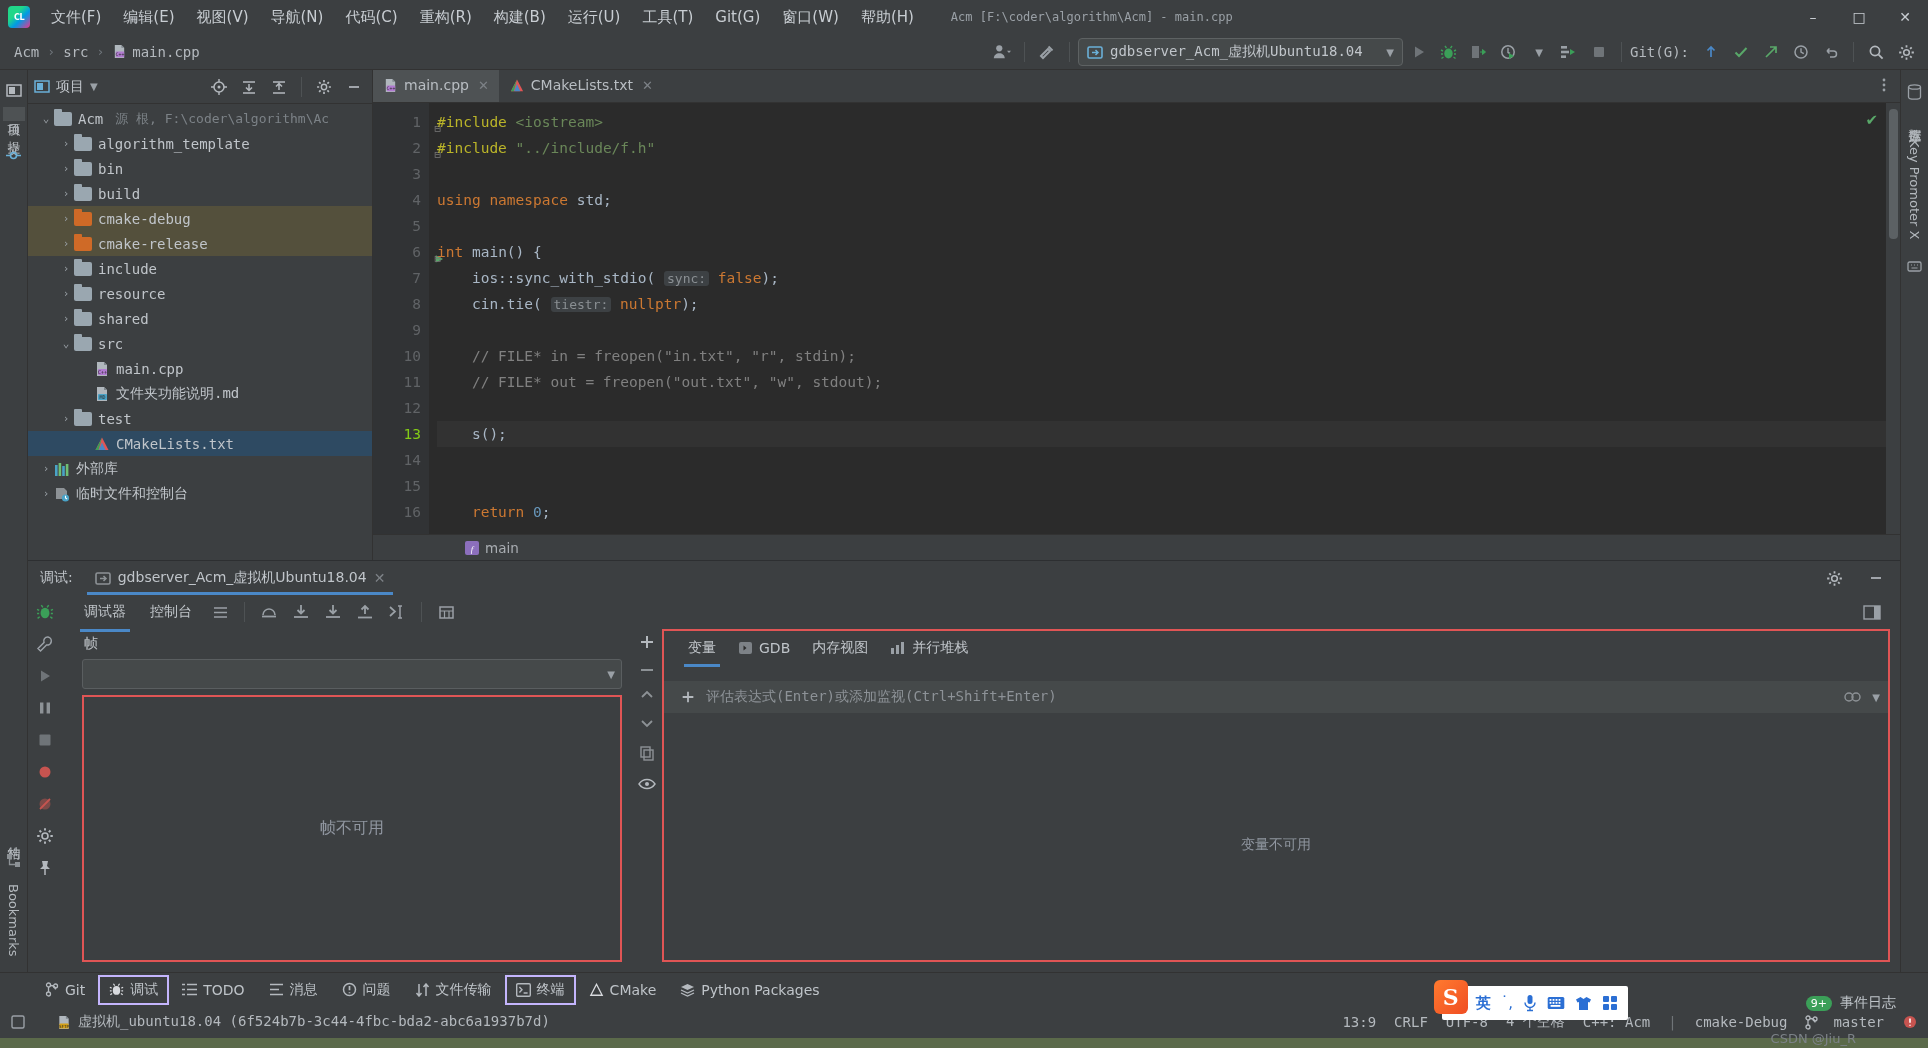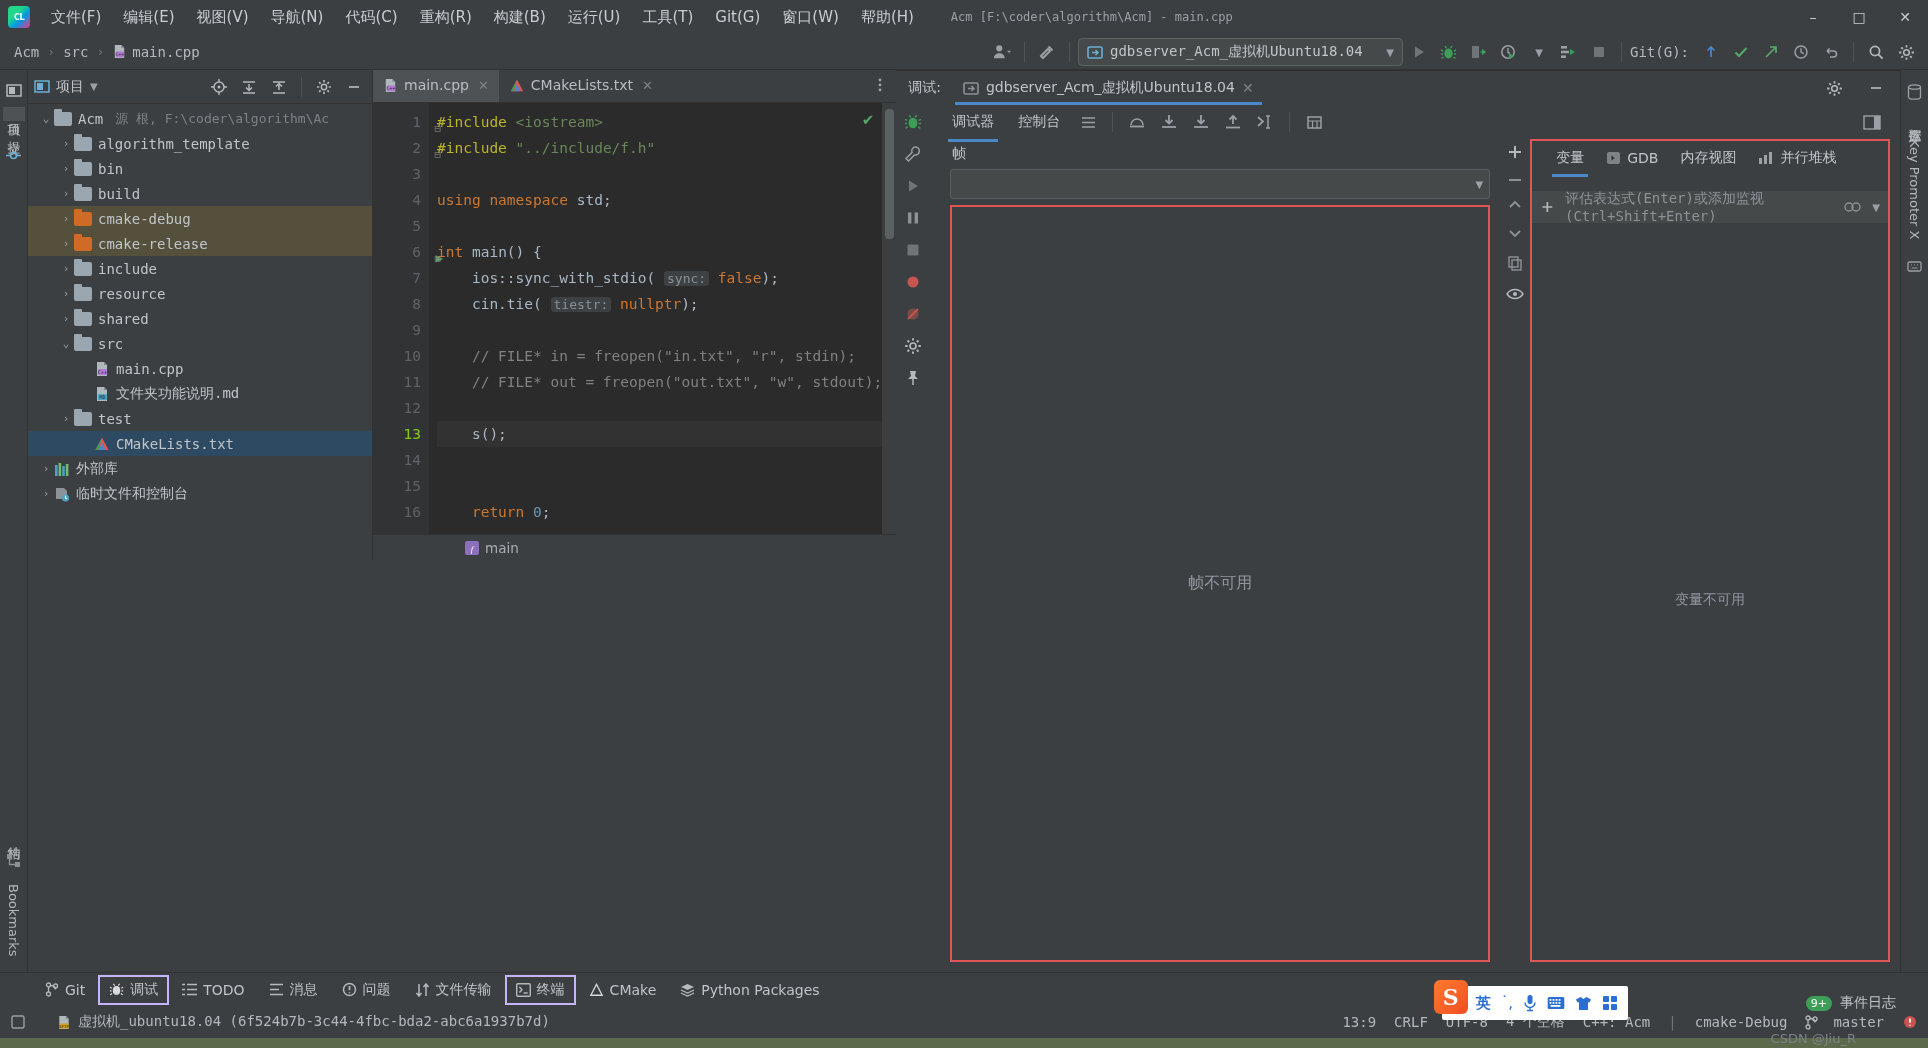--- a/index.html
+++ b/index.html
@@ -37,21 +37,21 @@
 
   
   .body { flex:1; display:flex; min-height:0; }
   .leftstrip { width:28px; background:#3c3f41; border-right:1px solid #323232; display:flex; flex-direction:column; align-items:center; padding-top:6px; gap:3px; flex:0 0 28px; }
   .vtool { writing-mode:vertical-rl; text-orientation:mixed; font-size:13px; color:#b4b9be; padding:7px 2px; cursor:default; }
   .vtool.active { background:#4e5254; }
   .stripicon { width:20px; height:20px; display:flex; align-items:center; justify-content:center; margin:4px 0; }
 
   .rightstrip { width:28px; background:#3c3f41; border-left:1px solid #323232; display:flex; flex-direction:column; align-items:center; padding-top:8px; gap:6px; flex:0 0 28px; }
 
-  .center { flex:1; display:flex; min-width:0; }
+  .center { flex:1; display:flex; flex-direction:column; min-width:0; }
   .upper { display:flex; flex:0 0 auto; height:490px; min-height:0; }
 
   
   .projpanel { width:345px; background:#3c3f41; display:flex; flex-direction:column; flex:0 0 345px; border-right:1px solid #323232; }
   .projhdr { height:34px; display:flex; align-items:center; padding:0 6px; gap:6px; position:relative; border-bottom:1px solid #323232;}
   .projhdr .ttl { font-size:14px; color:#c0c5ca; }
   .projhdr .right { position:absolute; right:4px; display:flex; align-items:center; gap:2px; }
   .tree { flex:1; overflow:hidden; padding-top:2px; font-size:14px; font-family:"DejaVu Sans Mono","Liberation Mono",monospace; }
   .trow { height:25px; display:flex; align-items:center; white-space:nowrap; padding-right:4px; }
   .trow.sel { background:#2e4a62; }
@@ -111,21 +111,21 @@
   .sub-tab.active:after { content:""; position:absolute; left:6px; right:6px; bottom:-5px; height:3px; background:#4a88c7; }
   .dbgsplit { flex:1; display:flex; min-height:0; }
   .framespane { width:570px; flex:0 0 570px; display:flex; flex-direction:column; padding:0 0 0 6px; }
   .framehdr { height:30px; display:flex; align-items:center; font-size:14px; color:#c0c5ca; padding-left:16px; }
   .combo { margin:0 10px 0 14px; height:30px; background:#45494a; border:1px solid #5a5e60; border-radius:3px; display:flex; align-items:center; justify-content:flex-end; padding-right:6px; }
   .emptybox { flex:1; margin:6px 10px 10px 14px; border:2px solid #e05555; display:flex; align-items:center; justify-content:center; color:#9096a0; font-size:16px; }
   .varpane { flex:1; display:flex; flex-direction:column; border:2px solid #e05555; margin:0 10px 10px 0; min-width:0;gap:16px; }
   .vartabs { height:34px; display:flex; align-items:center; gap:2px; padding-left:14px; flex:0 0 34px; }
   .vt { font-size:14px; color:#c0c5ca; padding:7px 10px; display:flex; align-items:center; gap:6px; position:relative; }
   .vt.active:after { content:""; position:absolute; left:6px; right:6px; bottom:-3px; height:3px; background:#4a88c7; }
-  .evalrow { height:32px; display:flex; align-items:center; background:#45494a; margin:0; padding-left:8px; gap:10px; flex:0 0 32px; position:relative; }
+  .evalrow { height:32px; display:flex; align-items:center; background:#45494a; margin:0; padding-left:16px; gap:10px; flex:0 0 32px; position:relative; }
   .evalrow .ph { color:#8d9297; font-size:14px; font-family:"DejaVu Sans Mono","Liberation Mono",monospace; }
   .evalrow .r { position:absolute; right:8px; display:flex; gap:10px; align-items:center; color:#9aa0a6; }
   .varbody { flex:1; display:flex; align-items:center; justify-content:center; color:#9096a0; font-size:14px; background:#3c3f41; }
   .varside { width:30px; flex:0 0 30px; display:flex; flex-direction:column; align-items:center; padding-top:4px; gap:16px; }
 
   
   .bottombar { height:34px; background:#3c3f41; display:flex; align-items:center; padding-left:34px; gap:2px; flex:0 0 34px; position:relative; border-top:1px solid #323232;}
   .bb { display:flex; align-items:center; gap:6px; font-size:14px; color:#bfc4c9; padding:4px 9px; border:2px solid transparent; }
   .bb.boxed { border:2px solid #c4b5fd; }
   .statusbar { height:32px; background:#3c3f41; display:flex; align-items:center; padding-left:10px; gap:8px; font-size:14px; color:#b4b9be;

